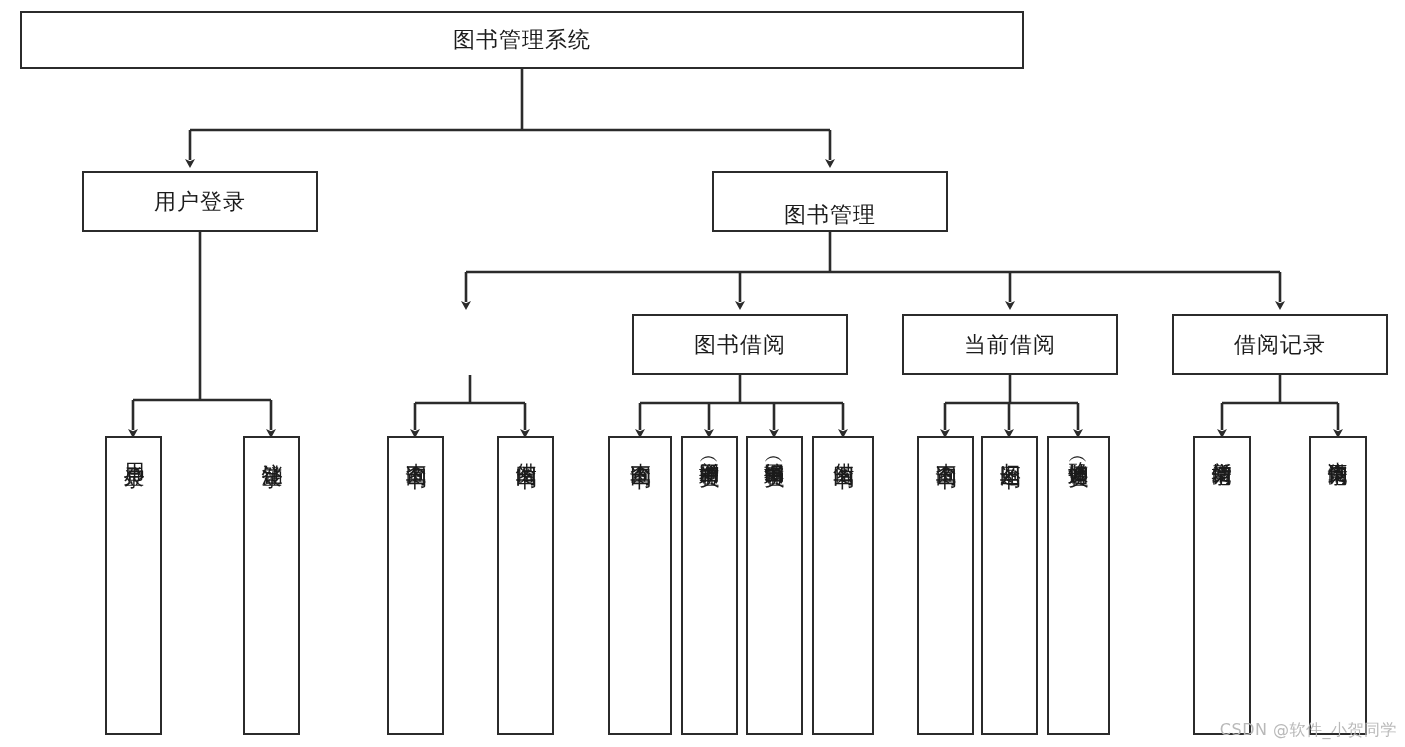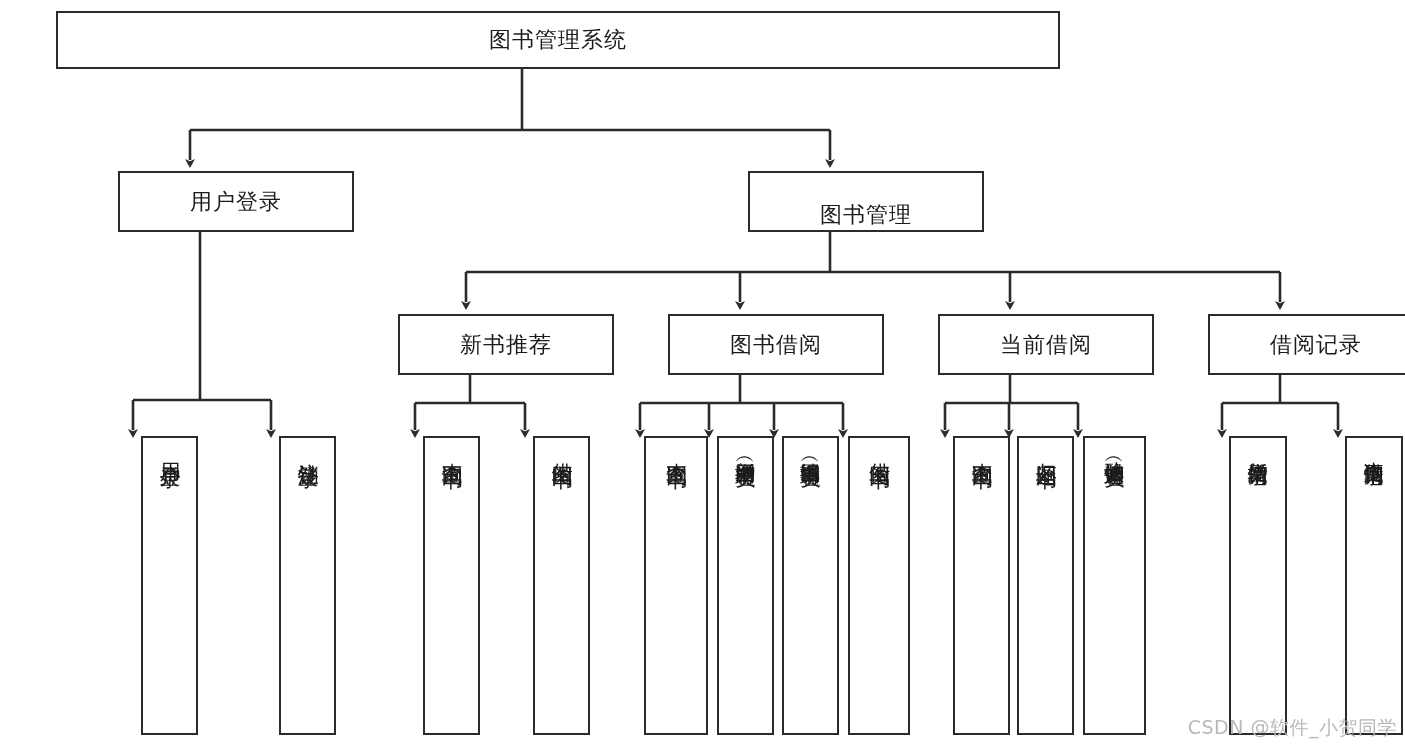--- a/index.html
+++ b/index.html
@@ -24,21 +24,20 @@
   }
   .node {
     position: absolute;
     box-sizing: border-box;
     border: 2.5px solid #2b2b2b;
     background: #ffffff;
     display: flex;
     align-items: center;
     justify-content: center;
     color: #1b1b1b;
-    margin-left: 36px;
   }
   .node.horiz {
     font-size: 22px;
     letter-spacing: 1px;
   }
   .node.leaf {
     align-items: flex-start;
     justify-content: center;
     padding-top: 8px;
   }
@@ -52,21 +51,21 @@
     color: #1b1b1b;
   }
   .leaf-tall .vtext {
     font-size: 20px;
     letter-spacing: 1px;
   }
   #watermark {
     position: absolute;
     right: 8px;
     bottom: 6px;
-    font-size: 19px;
+    font-size: 16px;
     color: #b9b9b9;
     letter-spacing: 0.5px;
     white-space: nowrap;
   }
 </style>
 </head>
 <body>
 
 <div id="canvas">
 
@@ -125,23 +124,20 @@
     <span>图书管理系统</span>
   </div>
 
   <div class="node horiz" style="left:82px; top:171px; width:236px; height:61px;">
     <span>用户登录</span>
   </div>
   <div class="node horiz" style="left:712px; top:171px; width:236px; height:61px;align-items:flex-end;">
     <span>图书管理</span>
   </div>
 
-  <div class="node horiz" style="left:362px; top:314px; width:216px; height:61px;">
-    <span>新书推荐</span>
-  </div>
   <div class="node horiz" style="left:632px; top:314px; width:216px; height:61px;">
     <span>图书借阅</span>
   </div>
   <div class="node horiz" style="left:902px; top:314px; width:216px; height:61px;text-align:center;">
     <span>当前借阅</span>
   </div>
   <div class="node horiz" style="left:1172px; top:314px; width:216px; height:61px;">
     <span>借阅记录</span>
   </div>
 

